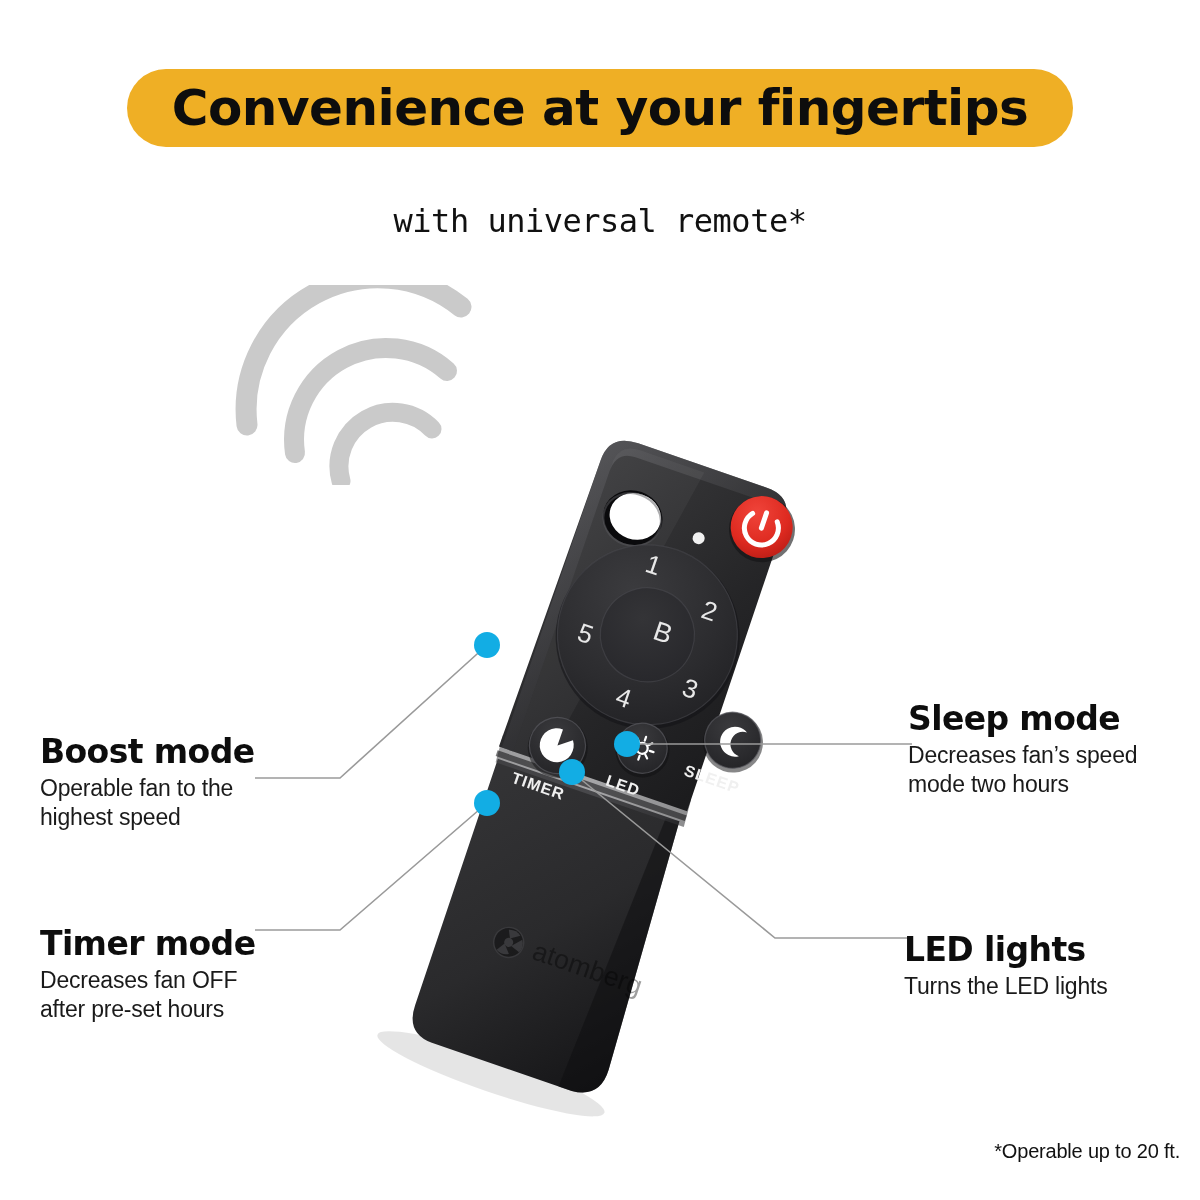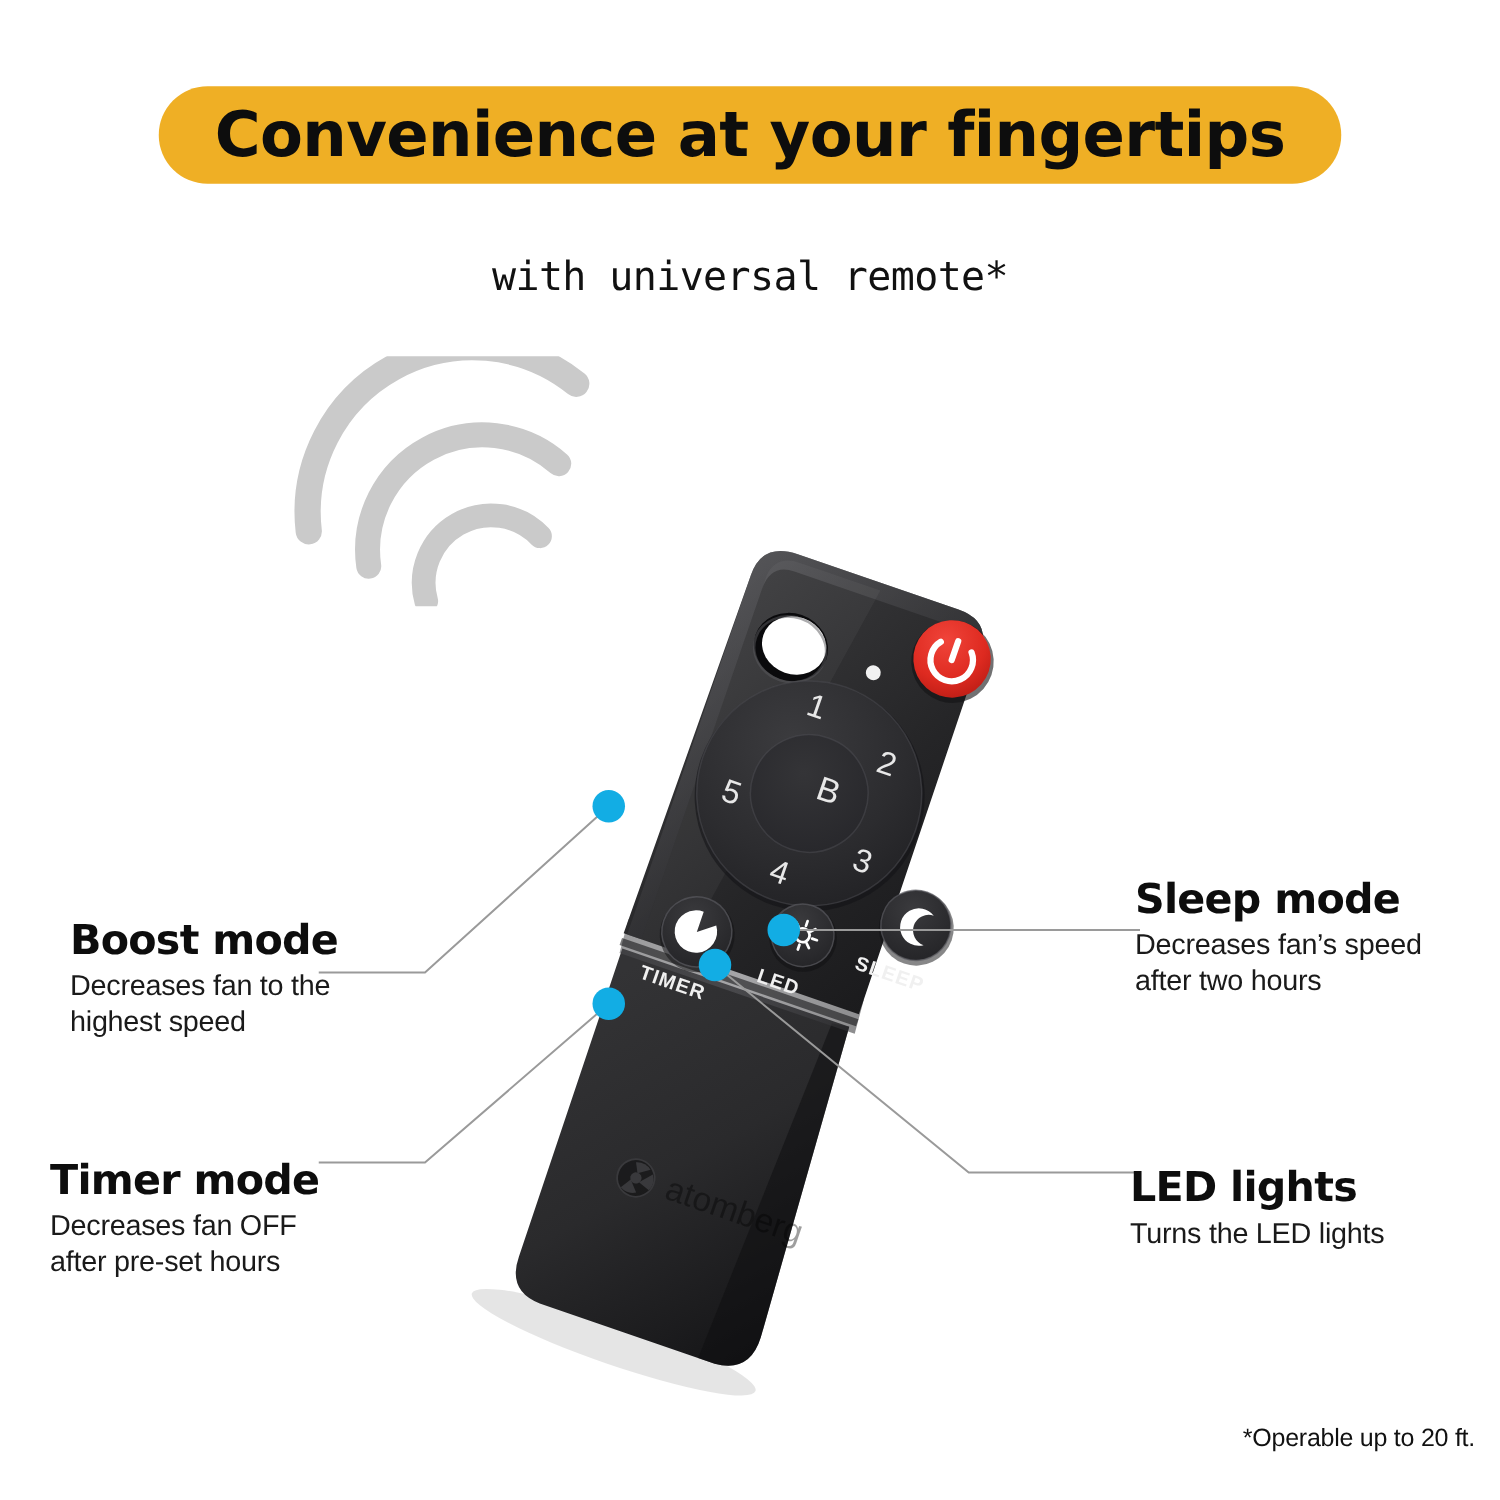--- a/index.html
+++ b/index.html
@@ -43,21 +43,21 @@
     font-family:"DejaVu Sans", sans-serif;
     font-weight:700;font-size:33px;line-height:1.05;color:#0d0d0d;
     letter-spacing:-0.6px;white-space:nowrap;
   }
   .callout .c-desc{
     font-family:"Liberation Sans", sans-serif;
     font-size:23px;line-height:1.28;color:#1a1a1a;margin-top:4px;
     letter-spacing:-0.2px;
   }
   .callout.right{text-align:left;}
-  #callout-boost   {left:56px; top:735px; width:330px;}
+  #callout-boost   {left:40px; top:735px; width:330px;}
   #callout-timer   {left:40px; top:885px; width:330px;margin-top:42px;}
   #callout-sleep   {left:908px;top:702px; width:290px;}
   #callout-led     {left:904px;top:893px; width:290px;margin-top:40px;}
 
   
   .leaders{position:absolute;inset:0;width:1200px;height:1200px;pointer-events:none;}
 
   
   .footnote{
     position:absolute;right:20px;top:1140px;
@@ -232,38 +232,38 @@
       <circle cx="487" cy="645" r="13"></circle>
       <circle cx="487" cy="803" r="13"></circle>
       <circle cx="627" cy="744" r="13"></circle>
       <circle cx="572" cy="772" r="13"></circle>
     </g>
   </svg>
 
   <div class="callout left" id="callout-boost">
     <div class="c-title">Boost mode</div>
     <div class="c-desc">
-      <div>Decreases fan to the</div>
+      <div>Operable fan to the</div>
       <div>highest speed</div>
     </div>
   </div>
 
   <div class="callout left" id="callout-timer">
     <div class="c-title">Timer mode</div>
     <div class="c-desc">
       <div>Decreases fan OFF</div>
       <div>after pre-set hours</div>
     </div>
   </div>
 
   <div class="callout right" id="callout-sleep">
     <div class="c-title">Sleep mode</div>
     <div class="c-desc">
       <div>Decreases fan’s speed</div>
-      <div>after two hours</div>
+      <div>mode two hours</div>
     </div>
   </div>
 
   <div class="callout right" id="callout-led">
     <div class="c-title">LED lights</div>
     <div class="c-desc">
       <div>Turns the LED lights</div>
     </div>
   </div>
 

